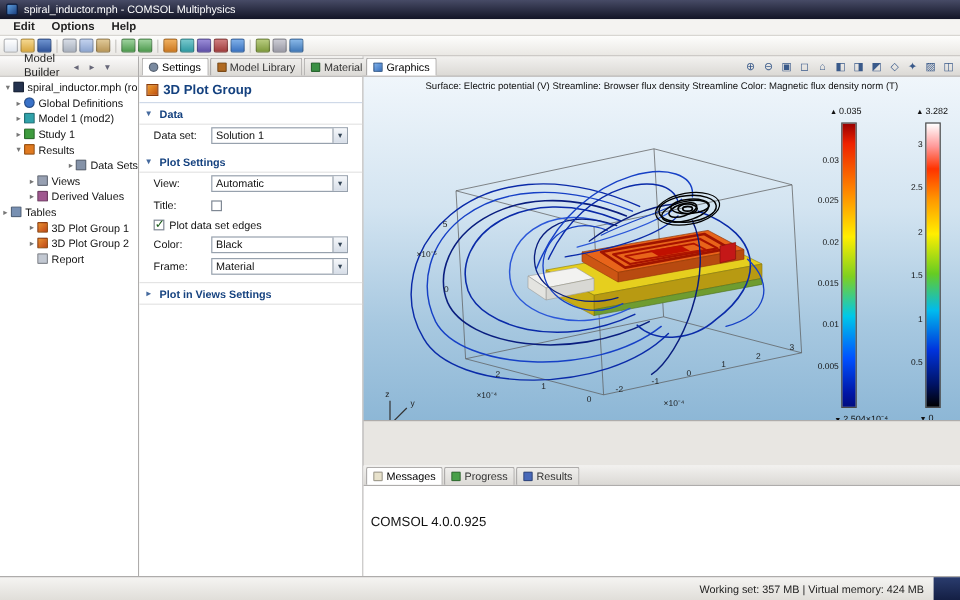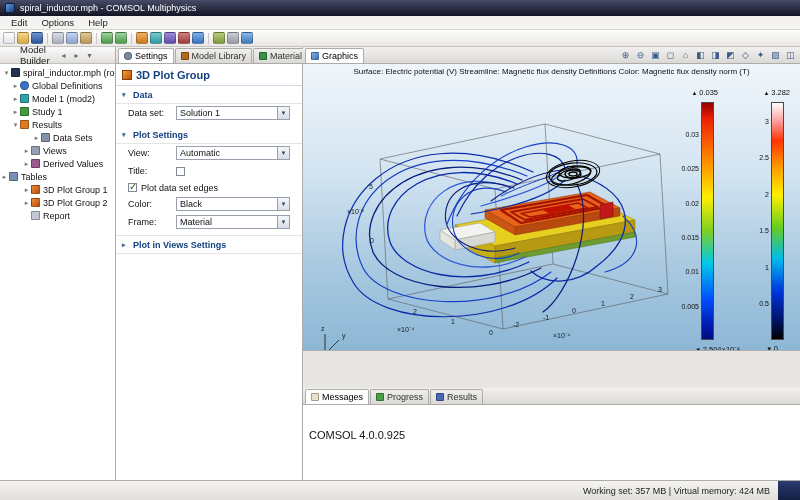--- a/index.html
+++ b/index.html
@@ -3,21 +3,21 @@
 <meta charset="utf-8">
 <style>
   * { box-sizing: border-box; margin: 0; padding: 0; }
   html,body { width:800px; height:500px; overflow:hidden; }
   body { font-family:"Liberation Sans", sans-serif; font-size:10px; background:#e8e6e2; user-select:none; }
   .app { width:800px; height:500px; display:flex; flex-direction:column; }
 
   
   .titlebar { height:16px; background:linear-gradient(#474b66,#121425); color:#fff; display:flex; align-items:center; gap:5px; padding:0 5px; font-size:9px; flex:none; }
   .app-icon { width:10px; height:10px; border-radius:2px; background:linear-gradient(135deg,#5da0e0,#1b3e7e); border:1px solid #0c1e42; flex:none; }
-  .menubar { height:14px; background:#f4f3f1; border-bottom:1px solid #d8d6d2; display:flex; align-items:center; padding-left:4px; font-size:9.5px; color:#222; flex:none; }
+  .menubar { height:14px; background:#f4f3f1; border-bottom:1px solid #d8d6d2; display:flex; align-items:center; padding-left:4px; font-size:9.5px; color:#222; flex:none;font-weight:bold; }
   .menu-item { padding:0 7px; height:100%; display:flex; align-items:center; }
   .toolbar { height:17px; background:linear-gradient(#fdfdfc,#eae8e4); border-bottom:1px solid #c6c4c0; display:flex; align-items:center; padding:0 3px; gap:2px; flex:none; }
   .tb-icon { width:12px; height:12px; border-radius:2px; border:1px solid rgba(0,0,0,.25); flex:none; }
   .tb-sep { width:1px; height:11px; background:#c8c6c2; margin:0 2px; flex:none; }
 
   
   .main { flex:1; display:flex; min-height:0; }
   .panel-header { height:17px; background:linear-gradient(#fbfafa,#e2e0dc); border-bottom:1px solid #c2c0bc; display:flex; align-items:center; padding:0 20px; font-size:9.5px; color:#222; flex:none; }
   .ph-icons { margin-left:auto; display:flex; gap:2px; color:#667; }
   .ph-btn { width:11px; height:11px; display:flex; align-items:center; justify-content:center; font-size:8px; }
@@ -151,21 +151,21 @@
         <div class="tree-row" style="padding-left:11px;">
           <span class="tw closed"></span>
           <span class="ti" style="background:#3f9c3f;"></span>
           <span>Study 1</span>
         </div>
         <div class="tree-row" style="padding-left:11px;">
           <span class="tw open"></span>
           <span class="ti" style="background:#e07a20;"></span>
           <span>Results</span>
         </div>
-        <div class="tree-row" style="padding-left:32px;">
+        <div class="tree-row" style="padding-left:32px;justify-content:flex-end;">
           <span class="tw closed"></span>
           <span class="ti" style="background:#8492a8;"></span>
           <span>Data Sets</span>
         </div>
         <div class="tree-row" style="padding-left:22px;">
           <span class="tw closed"></span>
           <span class="ti" style="background:#97a0b2;"></span>
           <span>Views</span>
         </div>
         <div class="tree-row" style="padding-left:22px;">
@@ -283,21 +283,21 @@
             <div class="g-icon gi-yz"></div>
             <div class="g-icon gi-zx"></div>
             <div class="g-icon gi-pr"></div>
             <div class="g-icon gi-sl"></div>
             <div class="g-icon gi-tr"></div>
             <div class="g-icon gi-sn"></div>
           </div>
         </div>
 
         <div class="plot-area">
-          <div class="plot-title">Surface: Electric potential (V) Streamline: Magnetic flux density  Definitions Color: Magnetic flux density norm (T)</div>
+          <div class="plot-title">Surface: Electric potential (V) Streamline: Browser flux density  Streamline Color: Magnetic flux density norm (T)</div>
 
           <svg class="scene-svg" width="405" height="298" viewBox="0 0 405 298">
 
             <g stroke="#5a5a5a" stroke-width="0.6" fill="none">
               <path d="M75,79 L240,44 L355,74 L190,109 Z"></path>
               <path d="M83,219 L248,184 L363,214 L198,249 Z"></path>
               <path d="M75,79 L83,219 M240,44 L248,184 M355,74 L363,214 M190,109 L198,249"></path>
             </g>
 
             <g fill="none" stroke-linecap="round">

